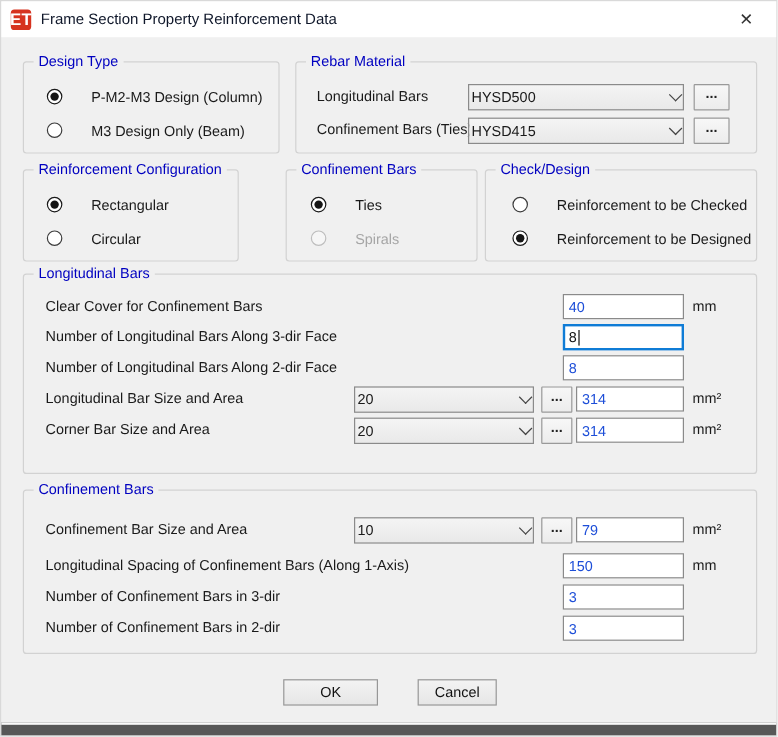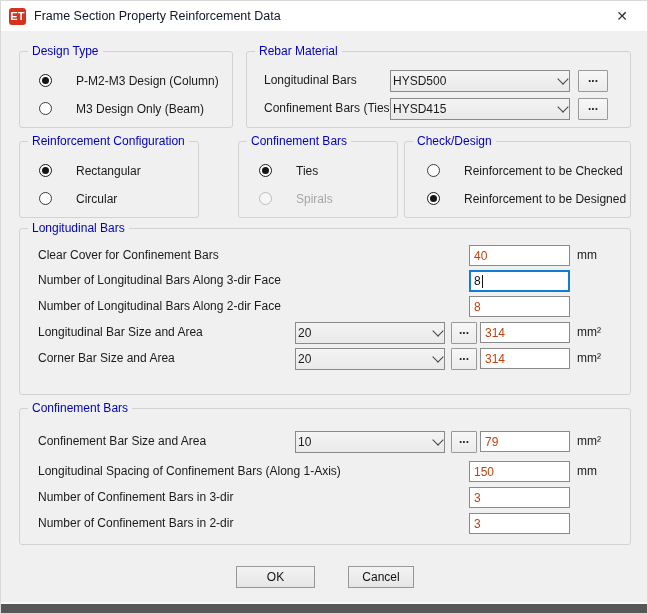--- a/index.html
+++ b/index.html
@@ -7,21 +7,21 @@
     position:relative;width:648px;height:614px;box-sizing:border-box;
     background:#f0f0f0;border:1px solid #d9d9d9;overflow:hidden;
     font-family:"Liberation Sans",sans-serif;font-size:12px;color:#1a1a1a;
   }
   .titlebar{
     position:absolute;top:0;left:0;right:0;height:30px;background:#ffffff;
     display:flex;align-items:center;padding:0 8px;box-sizing:border-box;
   }
   .app-icon{
     width:17px;height:17px;border-radius:3px;background:#d6331f;color:#fff;
-    font-weight:bold;font-size:11px;display:flex;align-items:center;justify-content:center;
+    font-weight:bold;font-size:14px;display:flex;align-items:center;justify-content:center;
     margin-right:8px;flex:none;letter-spacing:.2px;
   }
   .title-text{font-size:12.5px;color:#0f172a;white-space:nowrap;}
   .close-btn{
     margin-left:auto;width:34px;height:30px;display:flex;align-items:center;justify-content:center;
     font-size:14px;color:#333;cursor:pointer;
   }
   .group{position:absolute;border:1px solid #d2d2d2;border-radius:3px;box-sizing:border-box;}
   .group-title{
     position:absolute;top:-8px;left:8px;background:#f0f0f0;padding:0 4px;
@@ -36,21 +36,21 @@
   .radio.selected::after{
     content:"";position:absolute;left:2px;top:2px;right:2px;bottom:2px;
     background:#151515;border-radius:50%;
   }
   .radio.disabled{border-color:#bdbdbd;background:#f6f6f6;}
   .radio-label{white-space:nowrap;}
   .radio-row.disabled .radio-label{color:#a6a6a6;}
   .field-label{position:absolute;line-height:21px;white-space:nowrap;}
   .tinput{
     position:absolute;height:21px;box-sizing:border-box;border:1px solid #8a8a8a;
-    background:#fff;color:#c2410c;font-family:"Liberation Sans",sans-serif;font-size:12px;
+    background:#fff;color:#1d4ed8;font-family:"Liberation Sans",sans-serif;font-size:12px;
     padding:0 4px;outline:none;
   }
   .fakeinput{
     position:absolute;height:22px;box-sizing:border-box;border:2px solid #0f7cd6;
     background:#fff;color:#111;display:flex;align-items:center;padding:0 3px;
   }
   .caret{width:1px;height:13px;background:#111;margin-left:1px;}
   .combo{
     position:absolute;height:22px;box-sizing:border-box;border:1px solid #8a8a8a;
     background:linear-gradient(#f4f4f4,#e9e9e9);display:flex;align-items:center;

